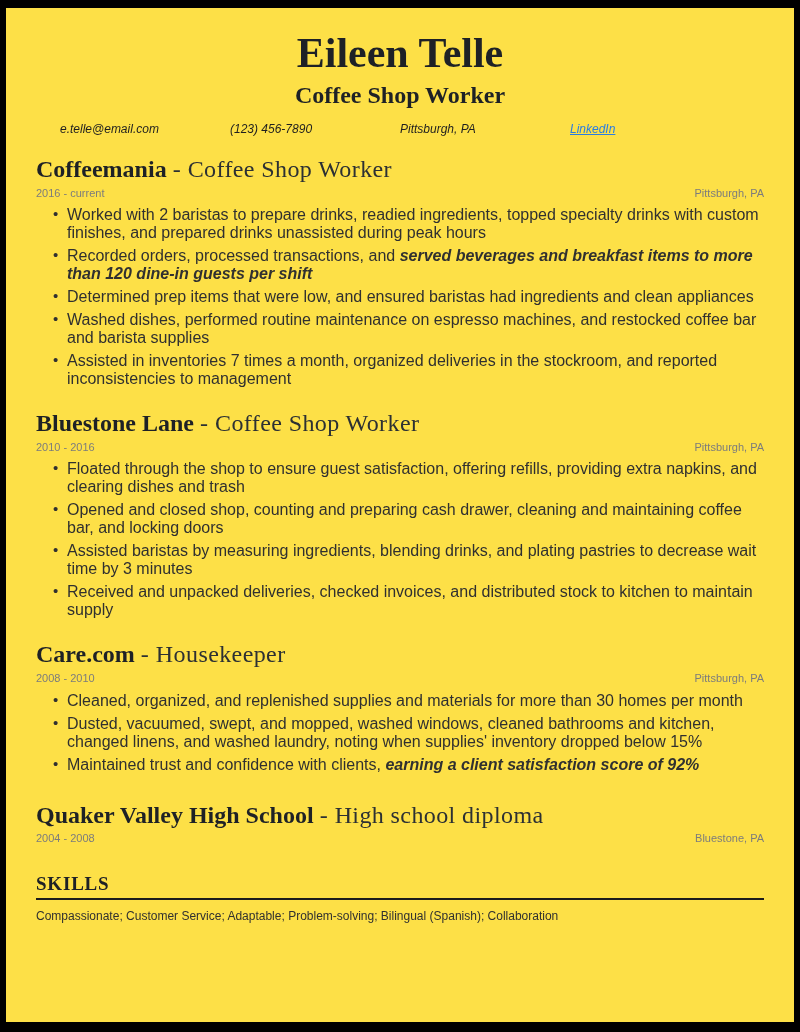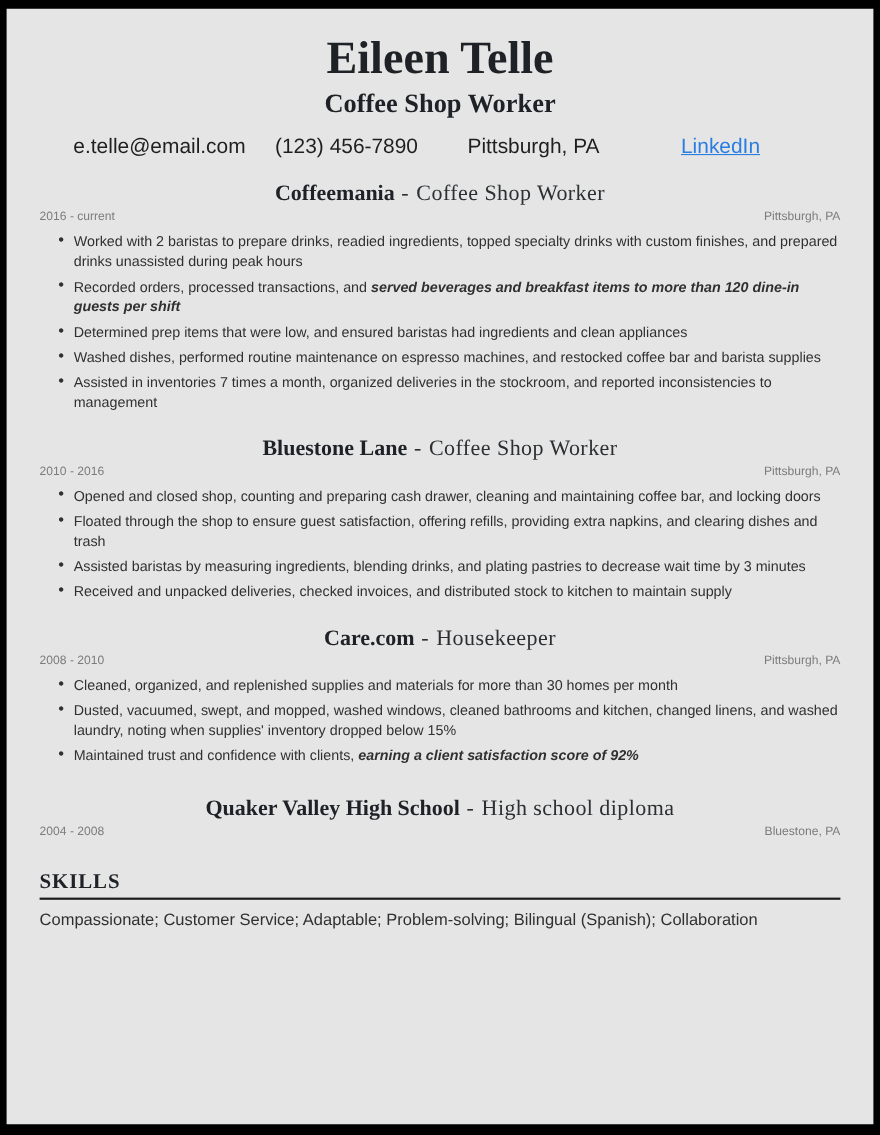--- a/index.html
+++ b/index.html
@@ -1,21 +1,21 @@
 <!DOCTYPE html>
 <html><head>
 <meta charset="utf-8">
 <style>
   * { box-sizing: border-box; }
   html, body { margin: 0; padding: 0; background: #ffffff; }
 
   .page {
     width: 800px;
     height: 1032px;
-    background: #e5e5e5;
+    background: #fde047;
     border-top: 8px solid #000;
     border-left: 6px solid #000;
     border-right: 6px solid #000;
     border-bottom: 10px solid #000;
     padding: 22px 30px 0 30px;
     overflow: hidden;
     font-family: "Liberation Sans", "DejaVu Sans", sans-serif;
     color: #303030;
   }
 
@@ -38,25 +38,25 @@
     line-height: 1.15;
     color: #1e2126;
   }
   .contact-row {
     width: 680px;
     margin: 12px auto 0;
     display: flex;
   }
   .contact-item {
     flex: 1 1 0;
-    text-align: center;
-    font-size: 19px;
+    font-size: 12px;
     line-height: 1.3;
     color: #1f1f1f;
     white-space: nowrap;
+    font-style: italic;
   }
   .contact-item a, .link {
     color: #2a7de1;
     text-decoration: underline;
     cursor: pointer;
   }
 
   
   .section { margin-top: 18px; }
   .section.gap { margin-top: 27px; }
@@ -70,62 +70,61 @@
     color: #1e2126;
     border-bottom: 2px solid #1c1c1c;
     padding-bottom: 4px;
   }
 
   
   .job { margin-top: 9px; }
   .job + .job { margin-top: 21px; }
   .entry-title {
     font-family: "Liberation Serif", "DejaVu Serif", serif;
-    font-size: 20px;
+    font-size: 24px;
     line-height: 1.2;
     color: #1e2126;
-    text-align: center;
   }
   .entry-title .company { font-weight: 700; }
   .entry-title .dash { font-weight: 400; color: #2c3033; margin: 0 7px 0 6px; }
   .entry-title .role { font-weight: 400; color: #2c3033; letter-spacing: 0.4px; }
   .meta {
     display: flex;
     justify-content: space-between;
     margin-top: 2px;
     font-size: 11px;
     line-height: 1.3;
     color: #7c7c7c;
   }
 
   .bullets {
     list-style: none;
     margin: 6px 0 0;
     padding: 0 0 0 31px;
   }
   .bullets li {
     position: relative;
-    font-size: 13px;
+    font-size: 16px;
     line-height: 18px;
     margin-bottom: 5px;
     color: #303030;
   }
   .bullets li::before {
     content: "\2022";
     position: absolute;
     left: -14px;
     top: -1px;
     font-size: 15px;
     color: #303030;
   }
   .em { font-weight: 700; font-style: italic; }
 
   .skills-text {
     margin-top: 9px;
-    font-size: 15px;
+    font-size: 12px;
     line-height: 1.3;
     color: #303030;
   }
 </style>
 </head>
 <body>
 
 <div class="page">
 
   <h1 class="name">Eileen Telle</h1>
@@ -154,22 +153,22 @@
             <li><span>Assisted in inventories 7 times a month, organized deliveries in the stockroom, and reported inconsistencies to management</span></li>
           </ul>
         </section>
         <section class="job">
           <div class="entry-title"><span class="company">Bluestone Lane</span><span class="dash">-</span><span class="role">Coffee Shop Worker</span></div>
           <div class="meta">
             <span class="dates">2010 - 2016</span>
             <span class="loc">Pittsburgh, PA</span>
           </div>
           <ul class="bullets">
+            <li><span>Floated through the shop to ensure guest satisfaction, offering refills, providing extra napkins, and clearing dishes and trash</span></li>
             <li><span>Opened and closed shop, counting and preparing cash drawer, cleaning and maintaining coffee bar, and locking doors</span></li>
-            <li><span>Floated through the shop to ensure guest satisfaction, offering refills, providing extra napkins, and clearing dishes and trash</span></li>
             <li><span>Assisted baristas by measuring ingredients, blending drinks, and plating pastries to decrease wait time by 3 minutes</span></li>
             <li><span>Received and unpacked deliveries, checked invoices, and distributed stock to kitchen to maintain supply</span></li>
           </ul>
         </section>
         <section class="job">
           <div class="entry-title"><span class="company">Care.com</span><span class="dash">-</span><span class="role">Housekeeper</span></div>
           <div class="meta">
             <span class="dates">2008 - 2010</span>
             <span class="loc">Pittsburgh, PA</span>
           </div>

